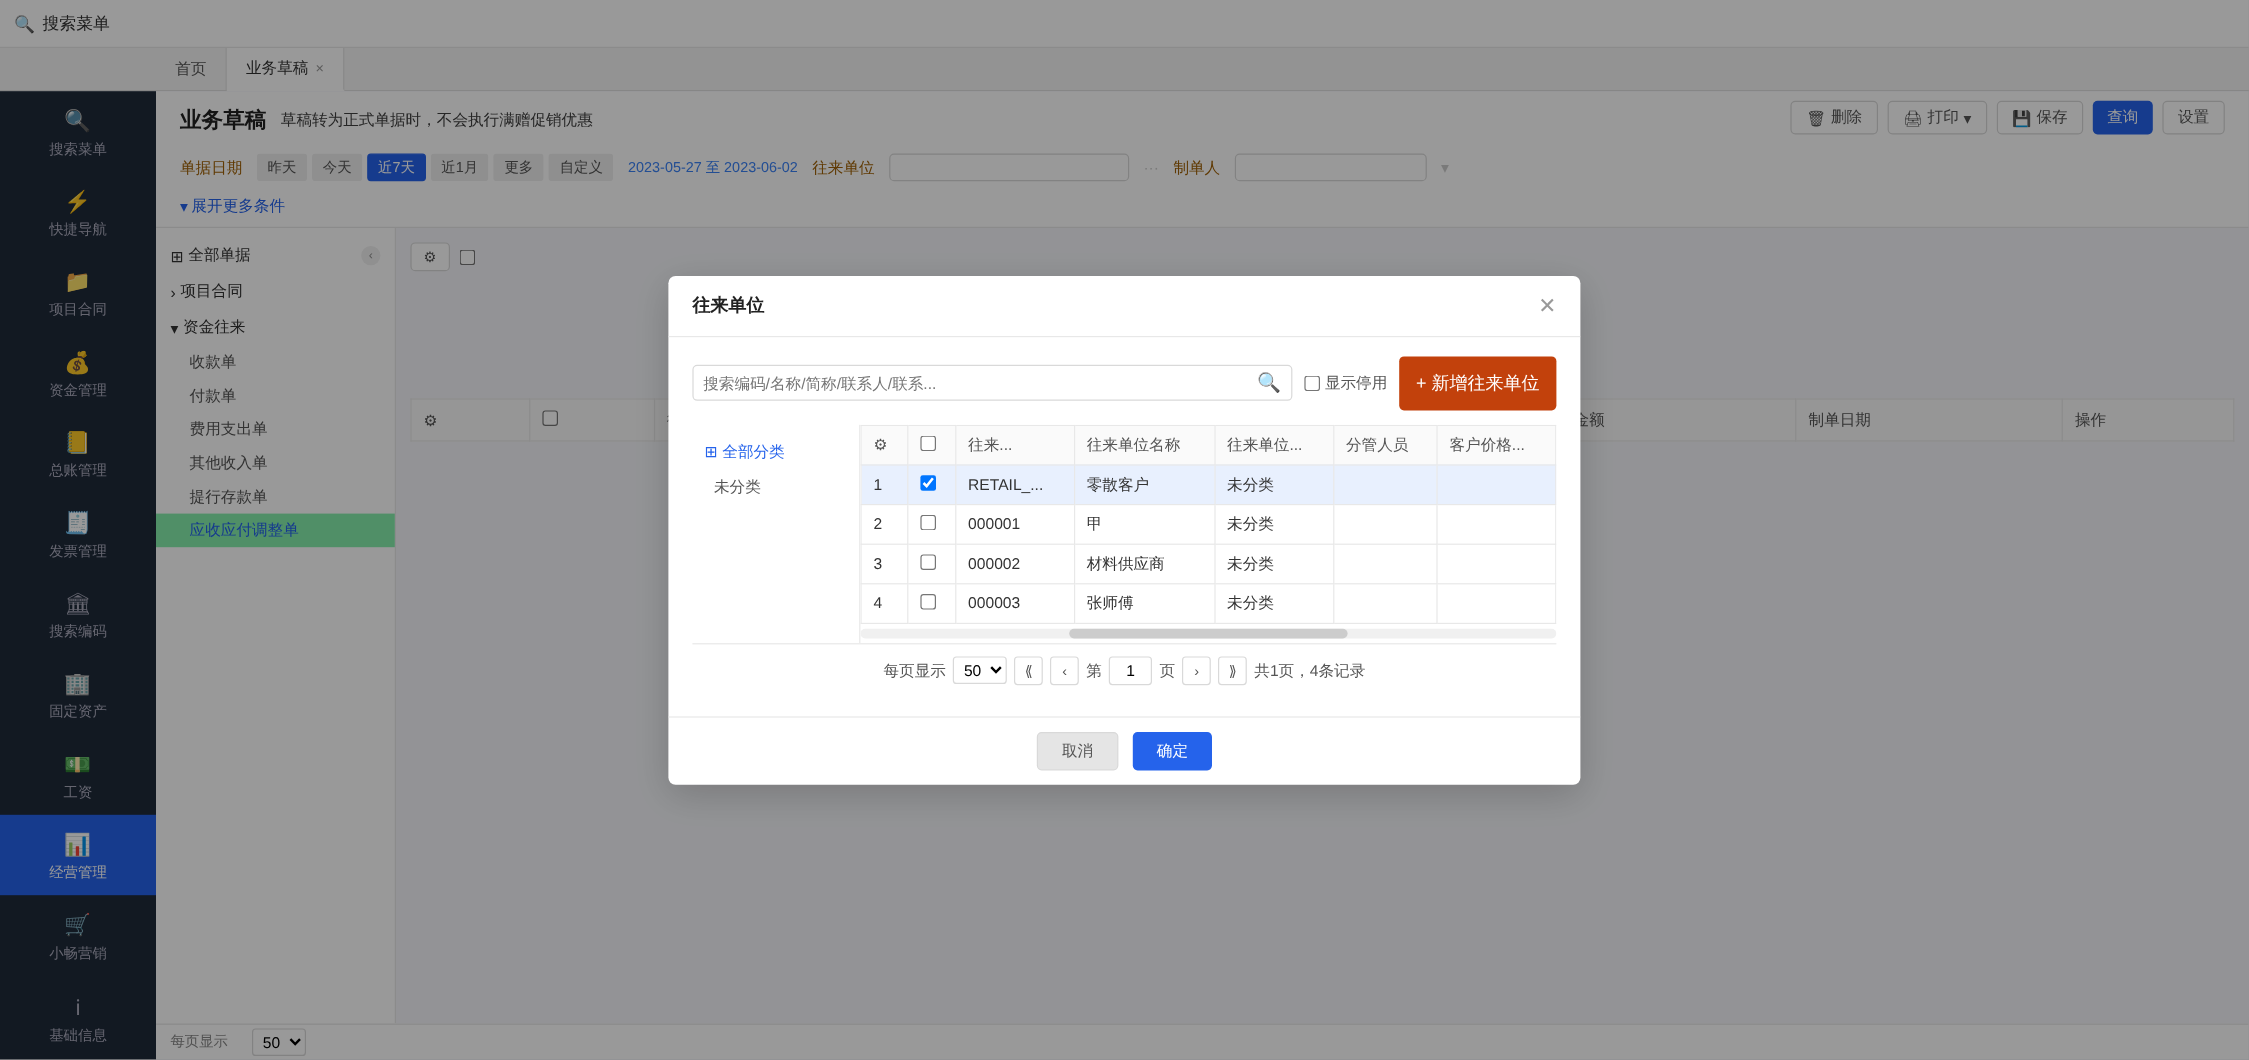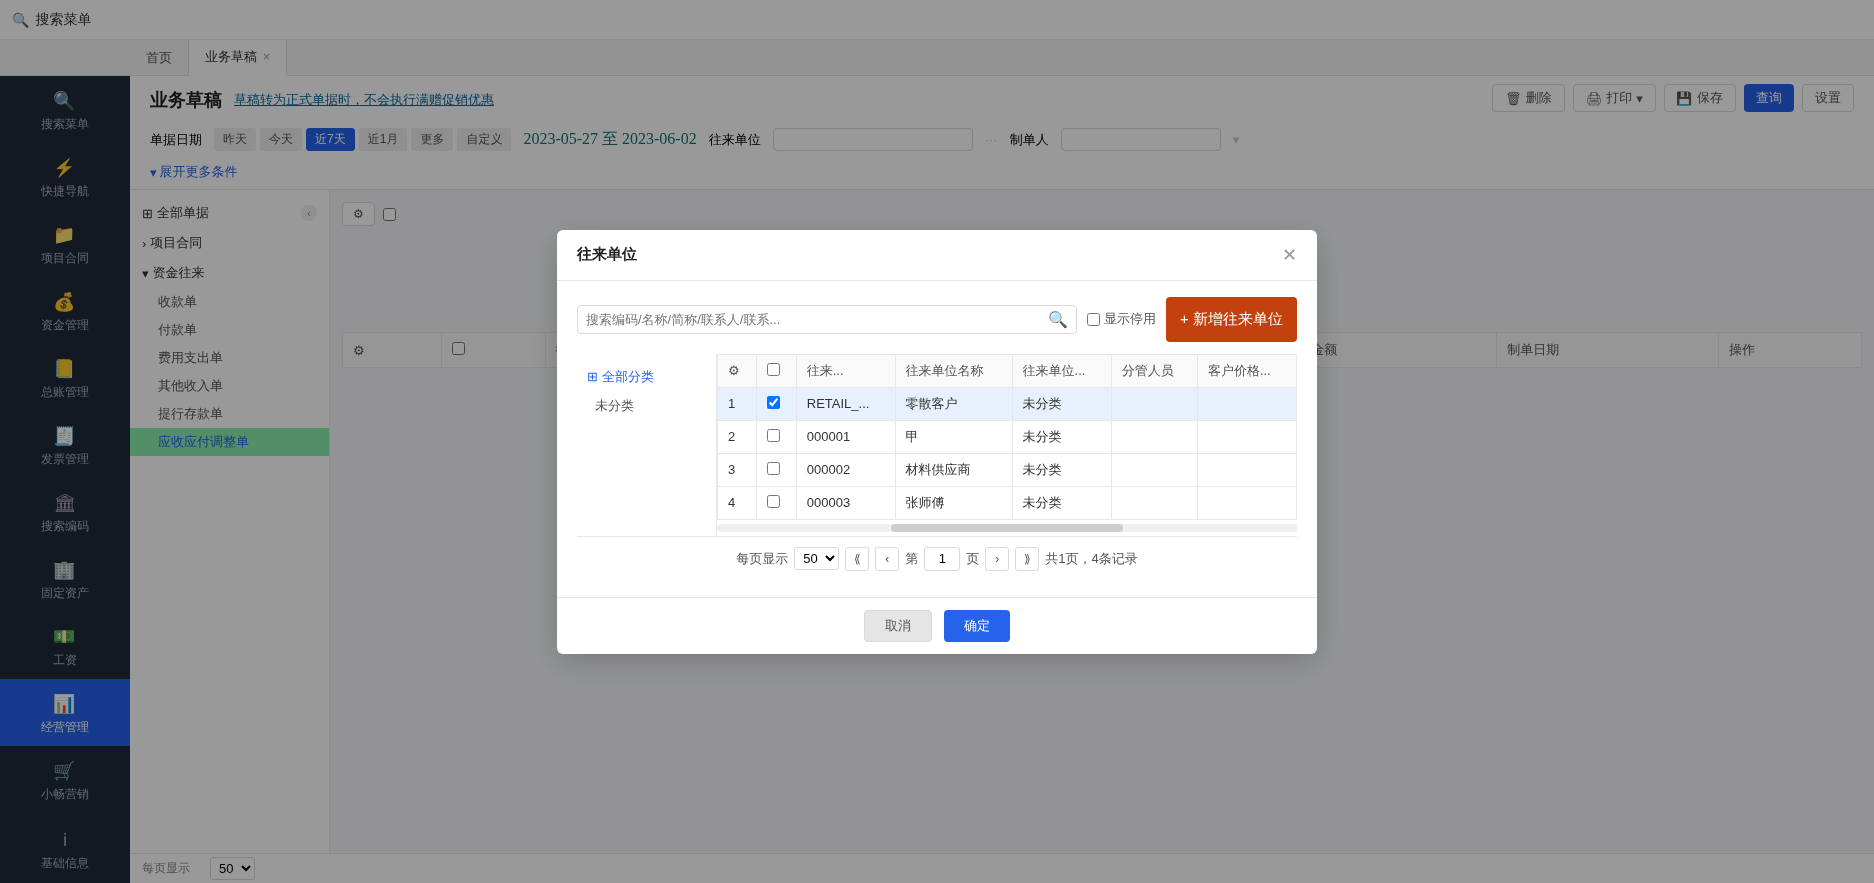--- a/index.html
+++ b/index.html
@@ -62,48 +62,48 @@
 
     
     .page-header {
       background: #fff; padding: 12px 20px 0;
       border-bottom: 1px solid #e8e8e8;
     }
     .page-title-row {
       display: flex; align-items: center; gap: 12px; margin-bottom: 8px;
     }
     .page-title { font-size: 18px; font-weight: 600; color: #222; }
-    .page-subtitle { font-size: 13px; color: #0369a1; text-decoration: underline; }
+    .page-subtitle { font-size: 13px; color: #404040; }
     .header-actions {
       position: absolute; top: 8px; right: 20px;
       display: flex; align-items: center; gap: 8px;
     }
     .btn-outline {
       border: 1px solid #d9d9d9; background: #fff; padding: 4px 12px;
       border-radius: 4px; font-size: 13px; cursor: pointer; color: #555;
       display: flex; align-items: center; gap: 4px;
     }
     .btn-primary-sm {
       background: #2563eb; color: #fff; border: none; padding: 5px 12px;
       border-radius: 4px; font-size: 13px; cursor: pointer;
     }
 
     
     .filter-row {
       display: flex; align-items: center; gap: 12px; padding: 8px 0;
       font-size: 13px; flex-wrap: wrap;
     }
-    .filter-label { color: #000000; font-family: Liberation Mono, monospace; }
+    .filter-label { color: #a16207; font-family: Liberation Mono, monospace; }
     .filter-date-btns { display: flex; gap: 4px; }
     .date-btn {
       padding: 2px 8px; border-radius: 3px; cursor: pointer; font-size: 12px;
       border: 1px solid transparent; color: #555;
     }
     .date-btn.active { background: #2563eb; color: #fff; border-color: #2563eb; }
-    .date-range { color: #0f766e; font-size: 16px; font-family: Liberation Serif, serif; }
+    .date-range { color: #3b82f6; font-size: 12px; }
     .filter-select {
       border: 1px solid #d9d9d9; border-radius: 4px; padding: 3px 8px;
       font-size: 13px; min-width: 120px; background: #fff; color: #555;
     }
     .expand-more {
       color: #2563eb; font-size: 13px; cursor: pointer; display: flex; align-items: center; gap: 3px;
     }
 
     
     .content-area {

